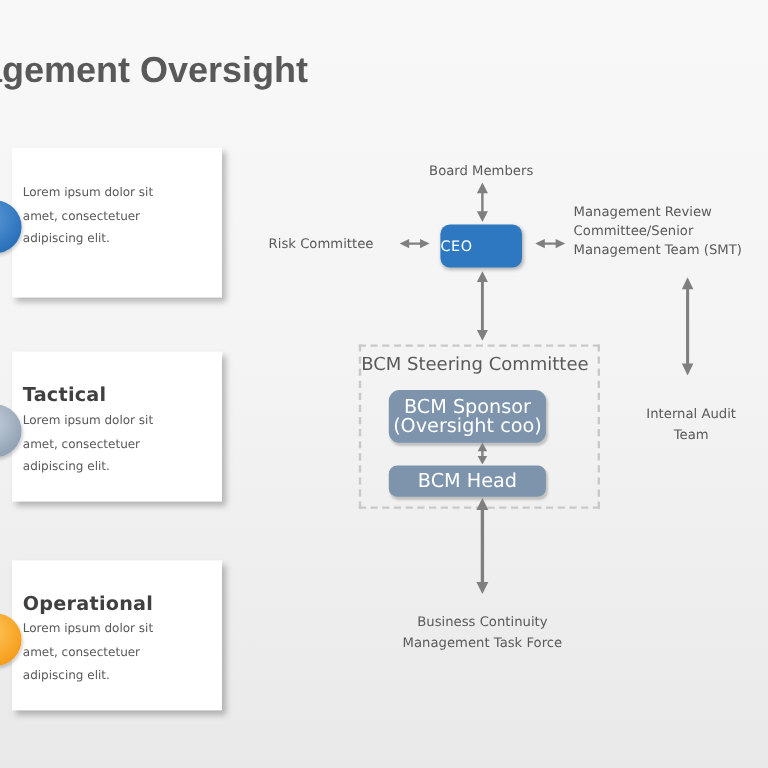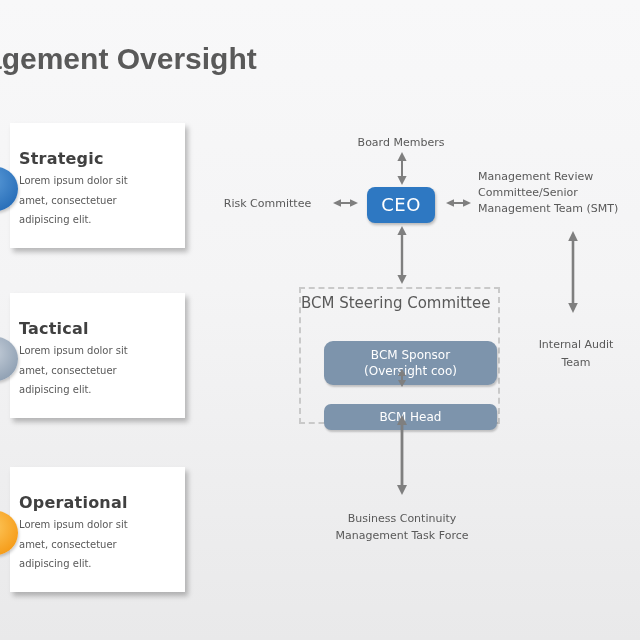--- a/index.html
+++ b/index.html
@@ -37,55 +37,53 @@
   }
   .card-body{margin-top:2px;font-size:10px;color:#595959;line-height:19.5px;}
   .card-body div{white-space:nowrap;}
   
   .lbl{position:absolute;font-size:11px;color:#595959;line-height:16px;}
   .lbl.center{text-align:center;}
   .lbl div{white-space:nowrap;}
   .ceo-box{
     position:absolute;left:367px;top:187px;width:68px;height:36px;
     background:#2e78c2;border-radius:8px;
-    color:#ffffff;font-size:18px;line-height:36px;text-align:center;letter-spacing:.5px;
+    color:#ffffff;font-size:12px;line-height:36px;letter-spacing:.5px;
     box-shadow:1px 2px 3px rgba(0,0,0,0.25);
   }
   .dashed-box{
     position:absolute;left:299px;top:287px;width:201px;height:137px;
     border:2px dashed #c9c9c9;box-sizing:border-box;
   }
   .dashed-box .box-label{
     margin-top:5px;text-align:left;font-size:15px;color:#595959;
   }
   .slate-box{
-    position:absolute;left:23px;width:173px;
+    position:absolute;left:23px;width:131px;
     background:#7d94ac;border-radius:9px;color:#ffffff;
     display:flex;flex-direction:column;align-items:center;justify-content:center;
-    font-size:12px;line-height:16px;text-align:center;
+    font-size:16px;line-height:16px;text-align:center;
     box-shadow:1px 2px 2px rgba(0,0,0,0.2);
-    margin-top:16px;
   }
   .sponsor-box{top:36px;height:44px;}
   .head-box{top:99px;height:26px;border-radius:7px;}
   .arrow{position:absolute;}
   .arrow line{stroke:#7f7f7f;}
   .arrow polygon{fill:#7f7f7f;}
 </style>
 </head>
 <body>
 
 <div id="stage">
 
   <div class="slide-title">Management Oversight</div>
 
   <div class="card" style="top:123px;">
     <div class="card-circle circle-blue"></div>
     <div class="card-inner">
-      <div class="card-title">Strategic</div>
       <div class="card-body">
         <div>Lorem ipsum dolor sit</div>
         <div>amet, consectetuer</div>
         <div>adipiscing elit.</div>
       </div>
     </div>
   </div>
 
   <div class="card" style="top:293px;">
     <div class="card-circle circle-slate"></div>

